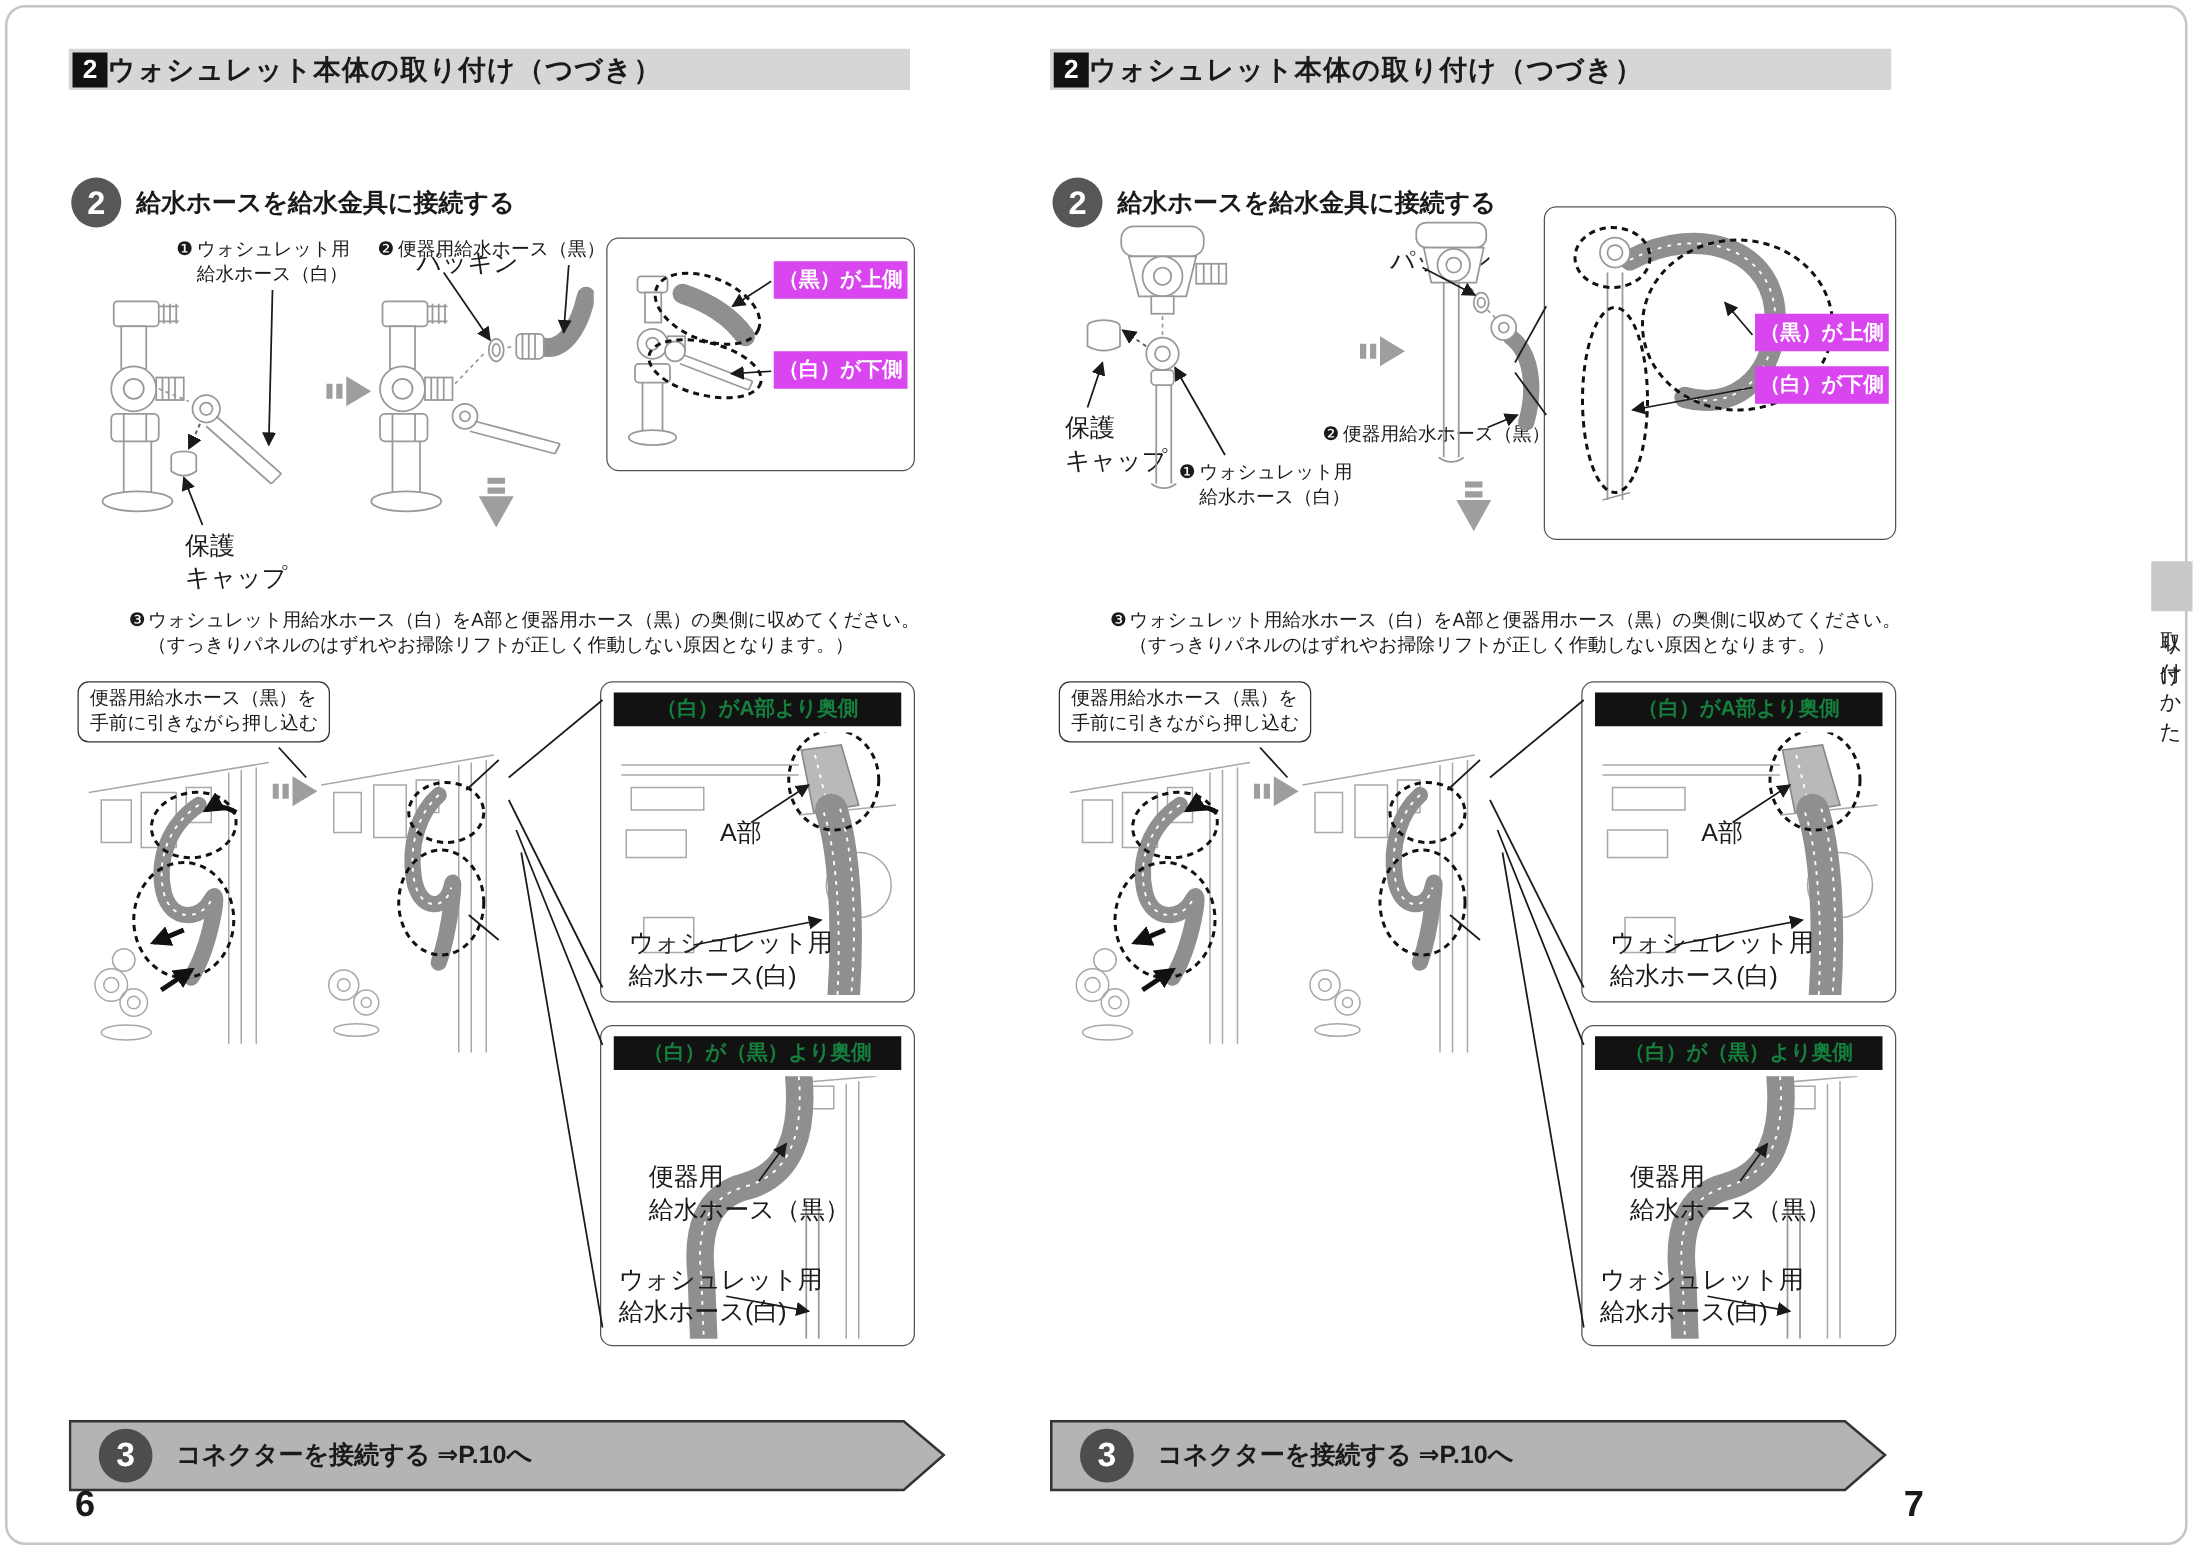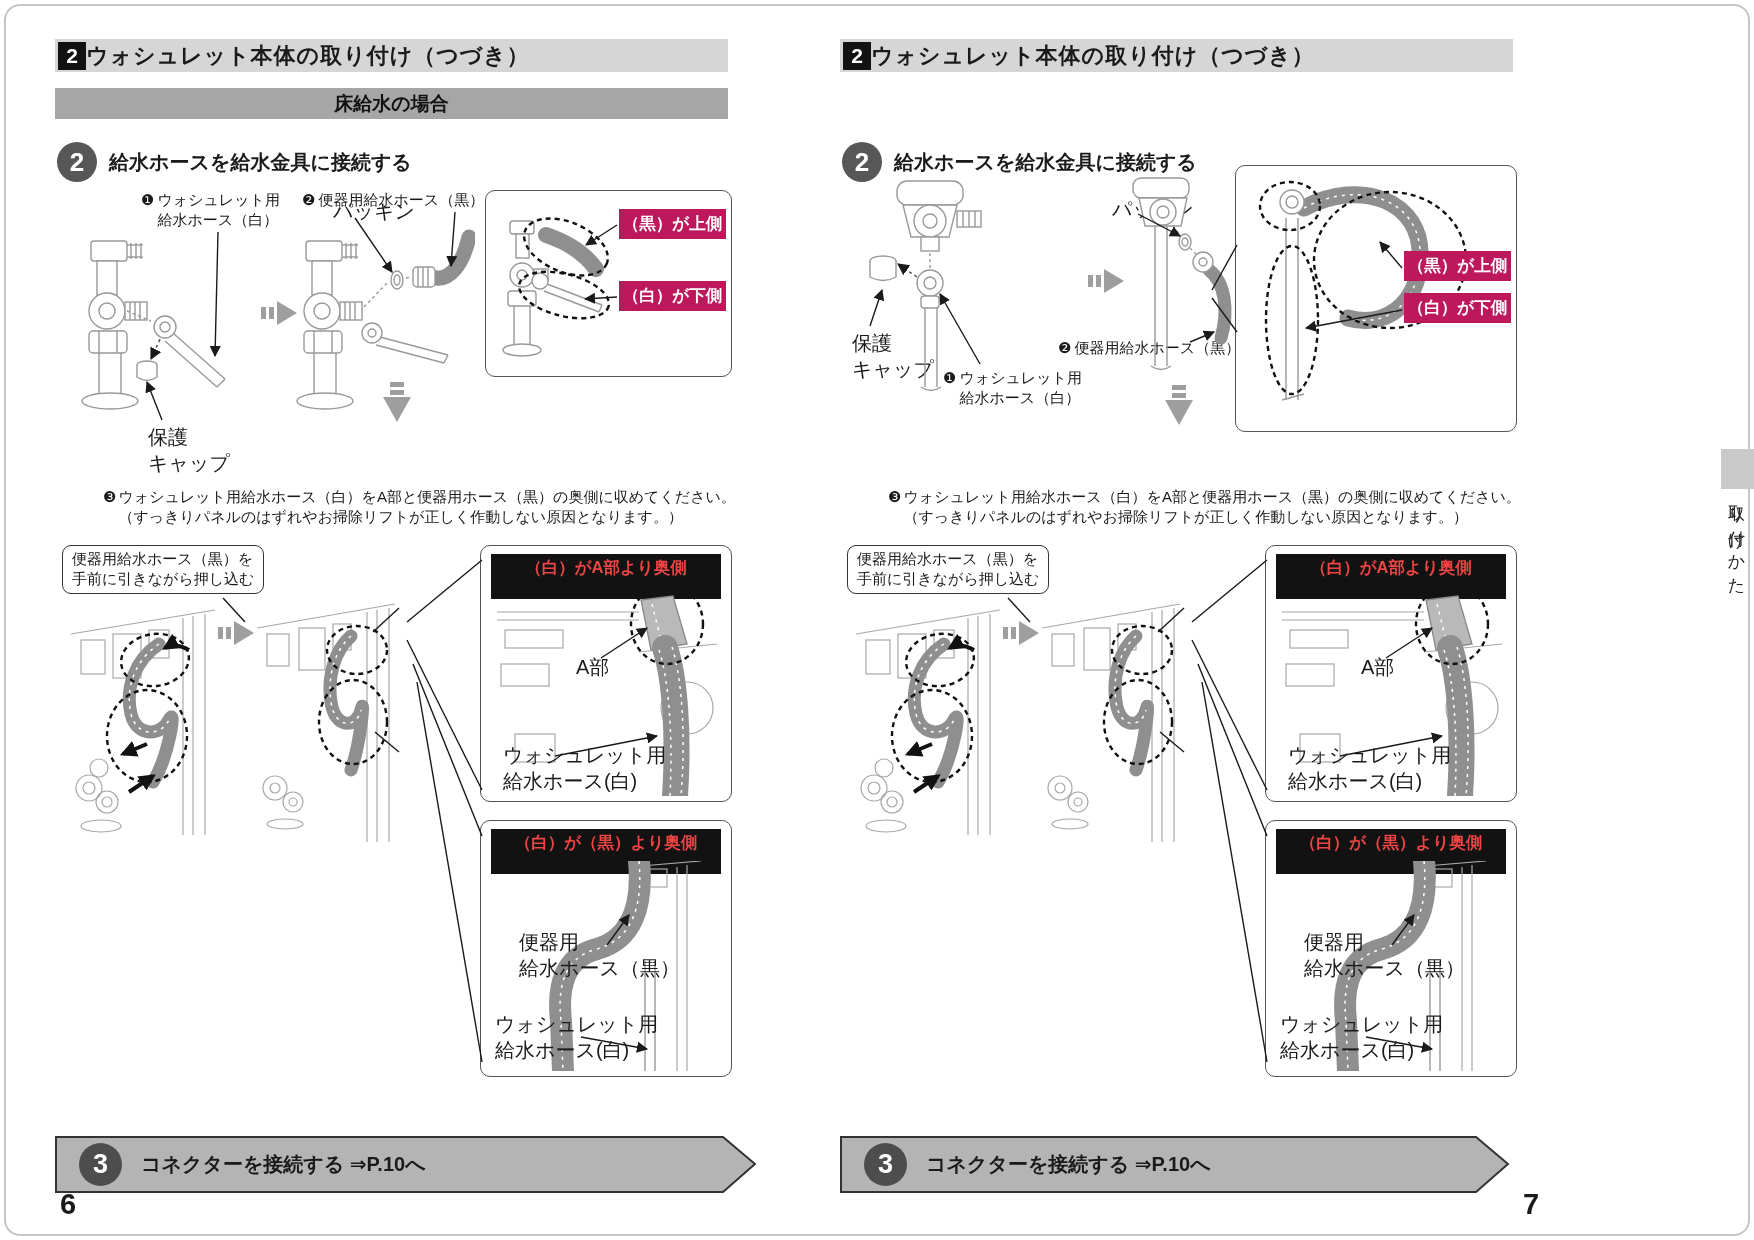--- a/index.html
+++ b/index.html
@@ -17,24 +17,24 @@
           display:flex;align-items:center;justify-content:center;font-size:19px;font-weight:bold;color:#111;}
   .step{position:absolute;left:2px;top:142px;display:flex;align-items:center;gap:12px;}
   .step-badge{width:40px;height:40px;border-radius:50%;background:#575757;color:#fff;font-size:26px;
               font-weight:bold;display:flex;align-items:center;justify-content:center;}
   .step-title{font-size:20px;font-weight:bold;}
   .lbl{position:absolute;font-size:15px;line-height:1.3;white-space:pre-line;}
   .sm{font-size:20px;}
   .mklbl{position:absolute;display:flex;gap:3px;font-size:15px;line-height:1.3;}
   .mklbl .txt{white-space:pre-line;}
   .infobox{position:absolute;border:1.6px solid #555;border-radius:10px;background:#fff;}
-  .blackbox{position:absolute;background:#be185d;color:#fff;font-weight:bold;font-size:16.5px;
+  .blackbox{position:absolute;background:#d946ef;color:#fff;font-weight:bold;font-size:16.5px;
             display:flex;align-items:center;justify-content:center;}
   .dbox{position:absolute;border:1.6px solid #555;border-radius:10px;background:#fff;width:250px;height:255px;}
-  .dhead{position:absolute;left:10px;right:10px;top:8px;height:45px;background:#121212;color:#ef4444;
+  .dhead{position:absolute;left:10px;right:10px;top:8px;height:27px;background:#121212;color:#15803d;
          font-weight:bold;font-size:16.5px;text-align:center;line-height:27px;}
   .callout{position:absolute;border:1.6px solid #333;border-radius:9px;padding:3px 9px;font-size:15px;
            line-height:1.35;white-space:pre-line;background:#fff;}
   .note{position:absolute;display:flex;gap:2px;font-size:15px;line-height:1.35;}
   .note .body span{display:block;}
   .icon{position:absolute;}
   .nextbanner{position:absolute;left:0;top:1136px;}
   .nb-badge{position:absolute;left:24px;top:7px;width:43px;height:43px;border-radius:50%;background:#4d4d4d;
             color:#fff;font-size:27px;font-weight:bold;display:flex;align-items:center;justify-content:center;}
   .nb-title{position:absolute;left:86px;top:0;height:57px;line-height:57px;font-size:20px;font-weight:bold;}
@@ -67,21 +67,20 @@
 </svg>
 
 <div class="sheet"></div>
 
 <div class="page pleft">
 
   <div class="hdr">
     <div class="hdr-num">2</div>
     <div class="hdr-title">ウォシュレット本体の取り付け（つづき）</div>
   </div>
-  <div class="banner">床給水の場合</div>
   <div class="step">
     <div class="step-badge">2</div>
     <div class="step-title">給水ホースを給水金具に接続する</div>
   </div>
 
   <div class="mklbl" style="left:86px;top:190px;">
     <span>❶</span>
     <span class="txt">ウォシュレット用
 給水ホース（白）</span>
   </div>

